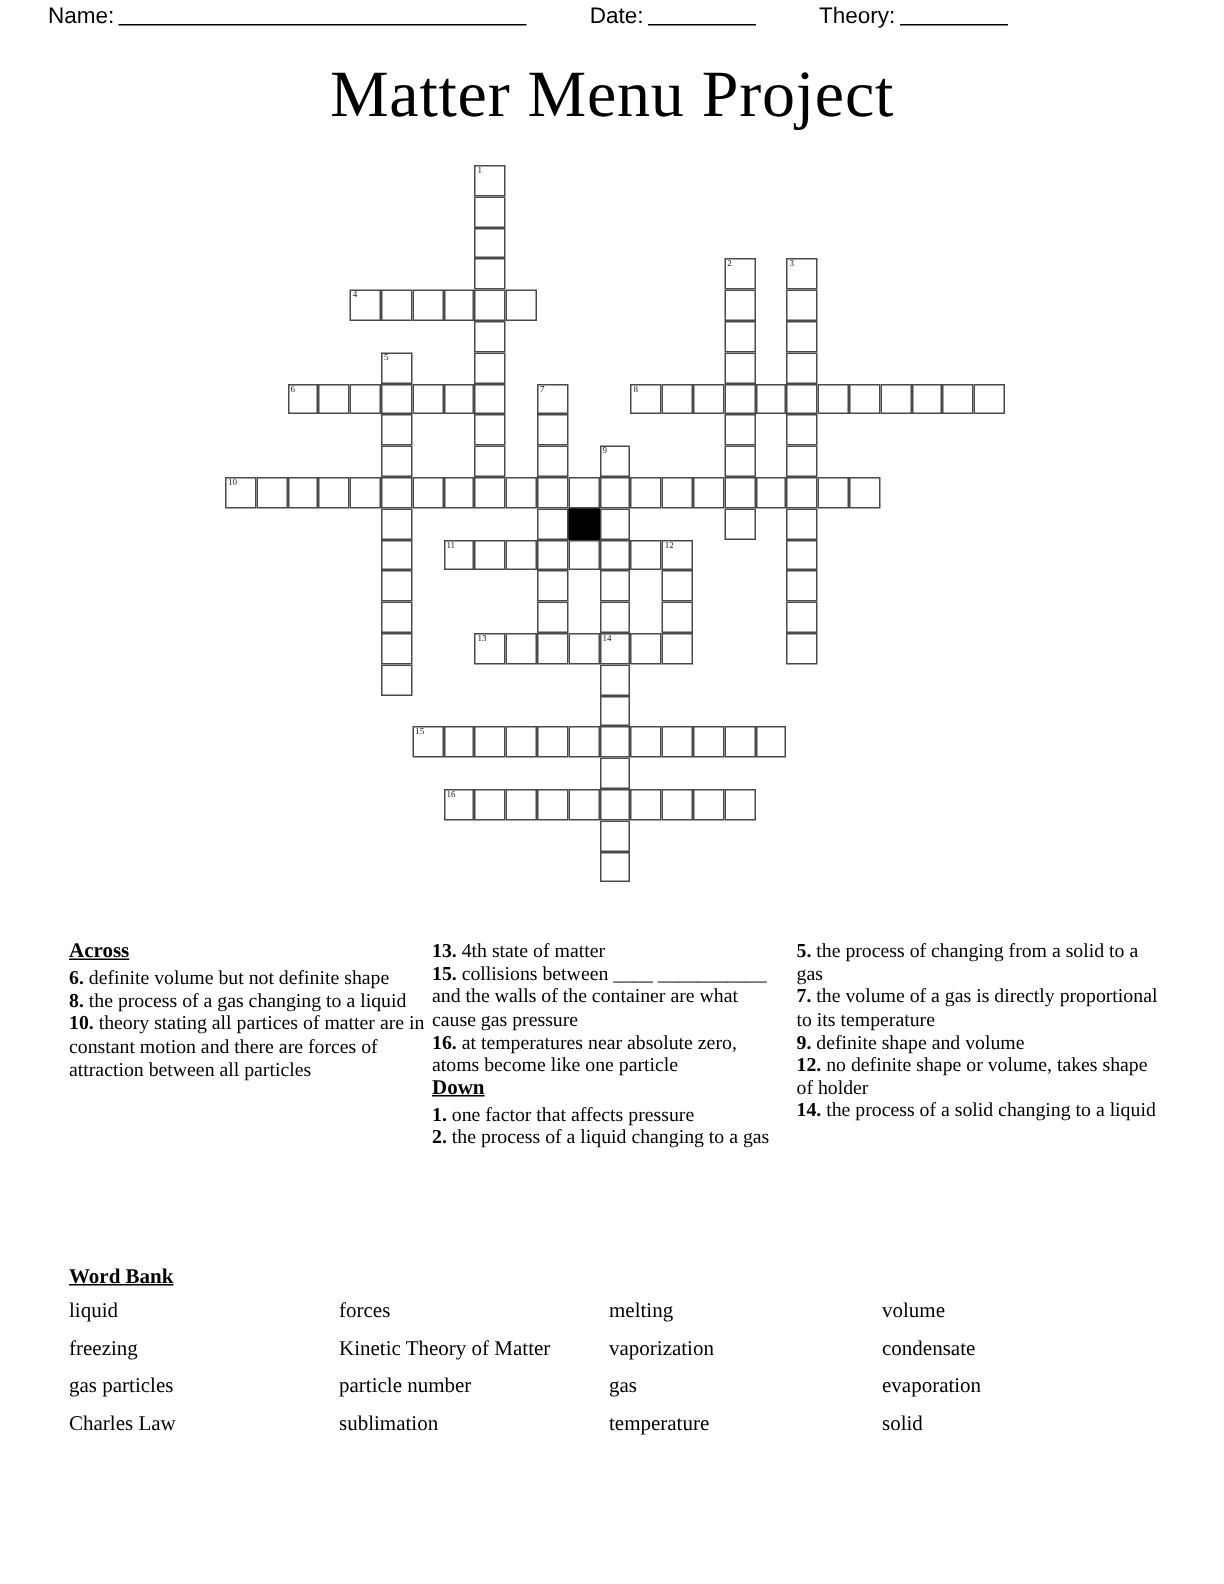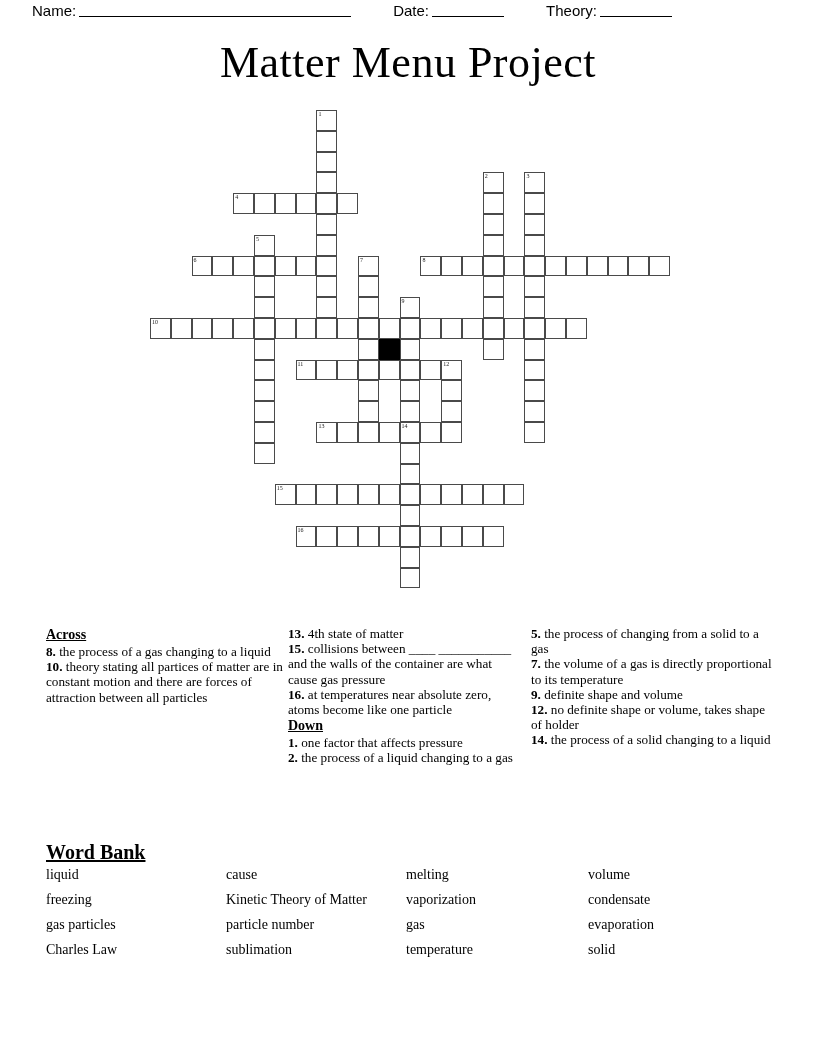--- a/index.html
+++ b/index.html
@@ -121,21 +121,21 @@
 
   
   .wordbank {
     position: absolute;
     left: 46px;
     top: 842px;
     width: 730px;
   }
   .wb-heading {
     font-family: "Liberation Serif", serif;
-    font-size: 20px;
+    font-size: 14px;
     font-weight: bold;
     text-decoration: underline;
     line-height: 20px;
     display: block;
     margin-bottom: 4px;
   }
   .wb-grid {
     display: grid;
     grid-template-columns: 180px 180px 182px 180px;
     row-gap: 7px;
@@ -328,20 +328,21 @@
     <div class="cw-cell" style="left: 420.4px; top: 421px; width: 20.8px; height: 20.8px;"></div>
     <div class="cw-cell" style="left: 441.2px; top: 421px; width: 20.8px; height: 20.8px;"></div>
     <div class="cw-cell" style="left: 462px; top: 421px; width: 20.8px; height: 20.8px;"></div>
     <div class="cw-cell" style="left: 482.8px; top: 421px; width: 20.8px; height: 20.8px;"></div>
     <div class="cw-cell blocked" style="left: 378.8px; top: 233.8px; width: 20.8px; height: 20.8px;"></div>
   </div>
 
 <div class="clues">
   <div class="clue-col clue-col-1">
     <span class="clue-heading">Across</span>
+    <span class="clue-item"><span class="clue-num">6.</span> <span>definite volume but not definite shape</span></span>
     <span class="clue-item"><span class="clue-num">8.</span> <span>the process of a gas changing to a liquid</span></span>
     <span class="clue-item"><span class="clue-num">10.</span> <span>theory stating all partices of matter are in constant motion and there are forces of attraction between all particles</span></span>
   </div>
 
   <div class="clue-col clue-col-2">
     <span class="clue-item"><span class="clue-num">13.</span> <span>4th state of matter</span></span>
     <span class="clue-item"><span class="clue-num">15.</span> <span>collisions between ____ ___________ and the walls of the container are what cause gas pressure</span></span>
     <span class="clue-item"><span class="clue-num">16.</span> <span>at temperatures near absolute zero, atoms become like one particle</span></span>
     <span class="clue-heading">Down</span>
     <span class="clue-item"><span class="clue-num">1.</span> <span>one factor that affects pressure</span></span>
@@ -354,21 +355,21 @@
     <span class="clue-item"><span class="clue-num">9.</span> <span>definite shape and volume</span></span>
     <span class="clue-item"><span class="clue-num">12.</span> <span>no definite shape or volume, takes shape of holder</span></span>
     <span class="clue-item"><span class="clue-num">14.</span> <span>the process of a solid changing to a liquid</span></span>
   </div>
 </div>
 
 <div class="wordbank">
   <span class="wb-heading">Word Bank</span>
   <div class="wb-grid">
     <span class="wb-word">liquid</span>
-    <span class="wb-word">cause</span>
+    <span class="wb-word">forces</span>
     <span class="wb-word">melting</span>
     <span class="wb-word">volume</span>
     <span class="wb-word">freezing</span>
     <span class="wb-word">Kinetic Theory of Matter</span>
     <span class="wb-word">vaporization</span>
     <span class="wb-word">condensate</span>
     <span class="wb-word">gas particles</span>
     <span class="wb-word">particle number</span>
     <span class="wb-word">gas</span>
     <span class="wb-word">evaporation</span>

